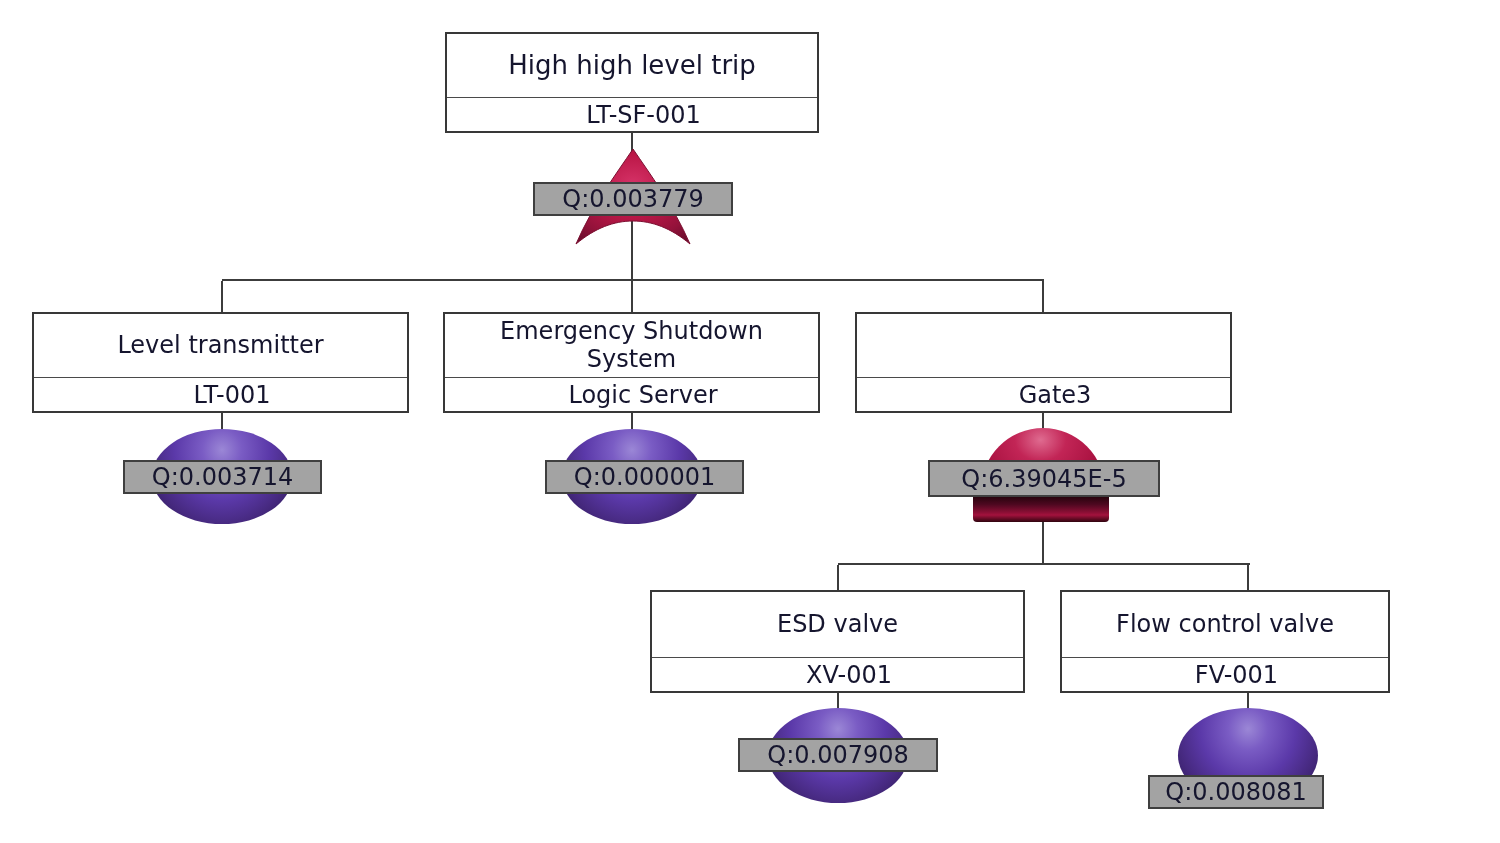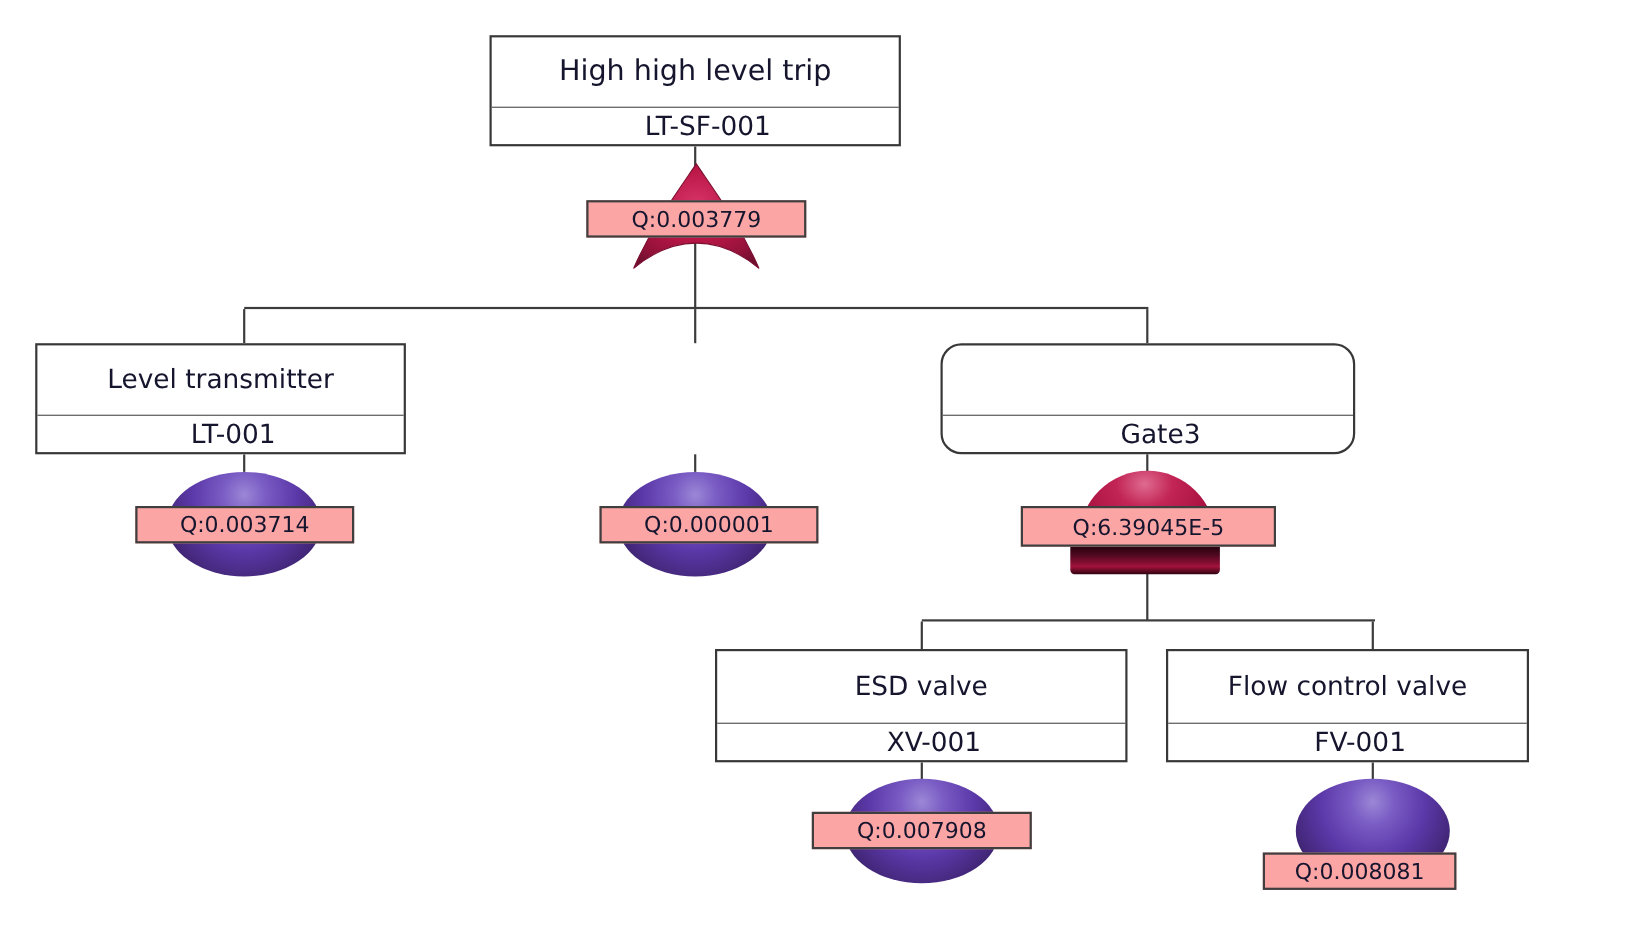--- a/index.html
+++ b/index.html
@@ -40,27 +40,27 @@
   .node-code {
     height: 33px;
     display: flex;
     align-items: center;
     justify-content: center;
     font-size: 24px;
     padding-left: 23px;
   }
   .q-label {
     position: absolute;
-    background: #fca5a5;
+    background: #a3a3a3;
     border: 2px solid #3f3f3f;
     box-sizing: border-box;
     display: flex;
     align-items: center;
     justify-content: center;
-    font-size: 20px;
+    font-size: 24px;
     white-space: nowrap;
     z-index: 4;
   }
   .sphere {
     position: absolute;
     width: 140px;
     height: 95px;
     border-radius: 50%;
     z-index: 2;
     background: radial-gradient(ellipse at 50% 22%,
@@ -131,29 +131,35 @@
         <stop offset="0%" stop-color="#d63368"></stop>
         <stop offset="45%" stop-color="#bb1747"></stop>
         <stop offset="80%" stop-color="#93123a"></stop>
         <stop offset="100%" stop-color="#6f0e2e"></stop>
       </radialGradient>
     </defs>
     <path d="M63 2 C80 27, 103 58, 120 97 C101 81, 82 74, 63 74 C44 74, 25 81, 6 97 C23 58, 46 27, 63 2 Z" fill="url(#orGrad)" stroke="#7c0f31" stroke-width="1"></path>
   </svg>
   <div class="q-label" style="left:533px; top:182px; width:200px; height:34px;">Q:0.003779</div>
 
-  <div class="node-box" style="left:32px; top:312px; width:337px; height:101px;">
+  <div class="node-box" style="left:32px; top:312px; width:377px; height:101px;">
     <div class="node-name">
       <span>Level transmitter</span>
     </div>
     <div class="node-code">LT-001</div>
   </div>
 
+  <div class="node-box" style="left:443px; top:312px; width:377px; height:101px;">
+    <div class="node-name">
+      <span>Emergency Shutdown System</span>
+    </div>
+    <div class="node-code">Logic Server</div>
+  </div>
 
-  <div class="node-box" style="left:855px; top:312px; width:377px; height:101px;border-radius:19px;">
+  <div class="node-box" style="left:855px; top:312px; width:377px; height:101px;">
     <div class="node-name">
       <span></span>
     </div>
     <div class="node-code">Gate3</div>
   </div>
 
   <div class="sphere" style="left:152px; top:429px;"></div>
   <div class="q-label" style="left:123px; top:460px; width:199px; height:34px;">Q:0.003714</div>
 
   <div class="sphere" style="left:562px; top:429px;"></div>

